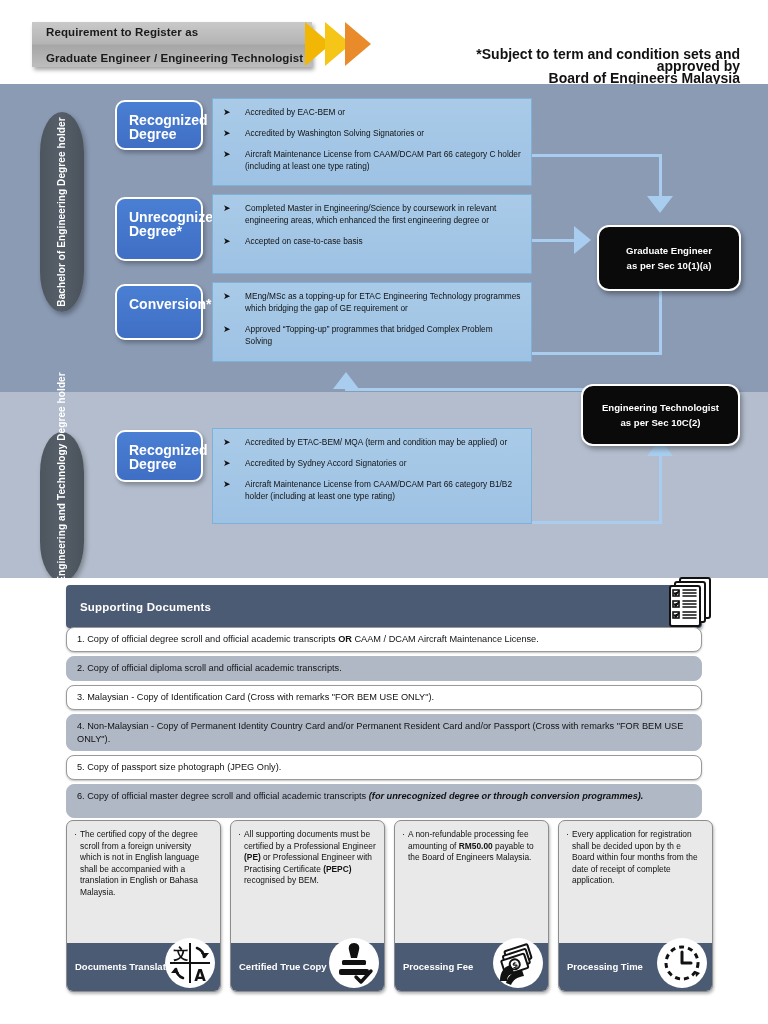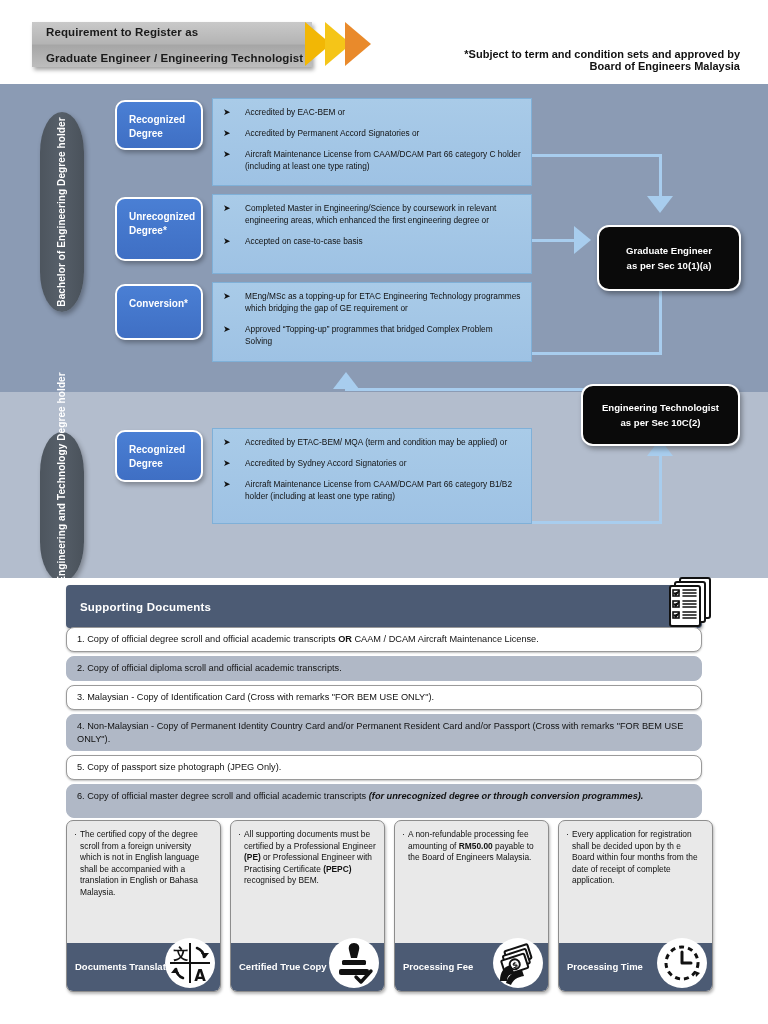--- a/index.html
+++ b/index.html
@@ -22,21 +22,21 @@
     padding-left:14px;box-sizing:border-box;gap:12px;
   }
   .hdr-line{font-size:11.5px;font-weight:bold;color:#1a1a1a;line-height:14px;letter-spacing:.1px;}
   .chev{position:absolute;top:22px;width:0;height:0;
         border-top:22.5px solid transparent;border-bottom:22.5px solid transparent;}
   .chev.c1{left:305px;border-left:26px solid #f2b705;}
   .chev.c2{left:325px;border-left:26px solid #f5c518;}
   .chev.c3{left:345px;border-left:26px solid #e98a2b;}
   .hdr-note{
     position:absolute;left:440px;top:48px;width:300px;
-    text-align:right;font-size:11px;font-weight:bold;color:#111;line-height:12px;
+    text-align:right;font-size:14px;font-weight:bold;color:#111;line-height:12px;
   }
 
   
   .diagram{position:absolute;left:0;top:84px;width:768px;height:494px;}
   .band{position:absolute;left:0;width:768px;}
   .band-a{top:0;height:308px;background:#8b9bb4;}
   .band-b{top:308px;height:186px;background:#b3bdcd;}
 
   .pill{
     position:absolute;
@@ -54,21 +54,21 @@
     letter-spacing:.1px;
   }
   .pill-a{left:40px;top:28px;width:44px;height:200px;}
   .pill-b{left:40px;top:348px;width:44px;height:150px;}
 
   .cat{
     position:absolute;
     background:linear-gradient(180deg,#4a7fd4 0%,#3f6fc4 100%);
     border:2.5px solid #ffffff;border-radius:10px;
     box-shadow:2px 3px 4px rgba(0,0,0,.28);
-    color:#ffffff;font-size:10px;font-weight:bold;line-height:14px;
+    color:#ffffff;font-size:14px;font-weight:bold;line-height:14px;
     padding:11px 17px 0 12px;box-sizing:border-box;
   }
 
   .blist{
     position:absolute;
     background:linear-gradient(180deg,#a9cbe8 0%,#9ec2e4 100%);
     border:1px solid #7fb0d8;
     box-sizing:border-box;
     padding:7px 10px 7px 10px;
   }
@@ -184,21 +184,21 @@
     </div>
 
     <div class="cat" style="left:115px;top:16px;width:88px;height:50px;">Recognized Degree</div>
     <div class="blist" style="left:212px;top:14px;width:320px;height:88px;">
       <div class="brow">
         <div class="bmark">➤</div>
         <div class="btxt">Accredited by EAC-BEM or</div>
       </div>
       <div class="brow">
         <div class="bmark">➤</div>
-        <div class="btxt">Accredited by Permanent Accord Signatories or</div>
+        <div class="btxt">Accredited by Washington Solving Signatories or</div>
       </div>
       <div class="brow">
         <div class="bmark">➤</div>
         <div class="btxt">Aircraft Maintenance License from CAAM/DCAM Part 66 category C holder (including at least one type rating)</div>
       </div>
     </div>
 
     <div class="cat" style="left:115px;top:113px;width:88px;height:64px;">Unrecognized Degree*</div>
     <div class="blist" style="left:212px;top:110px;width:320px;height:80px;">
       <div class="brow">

